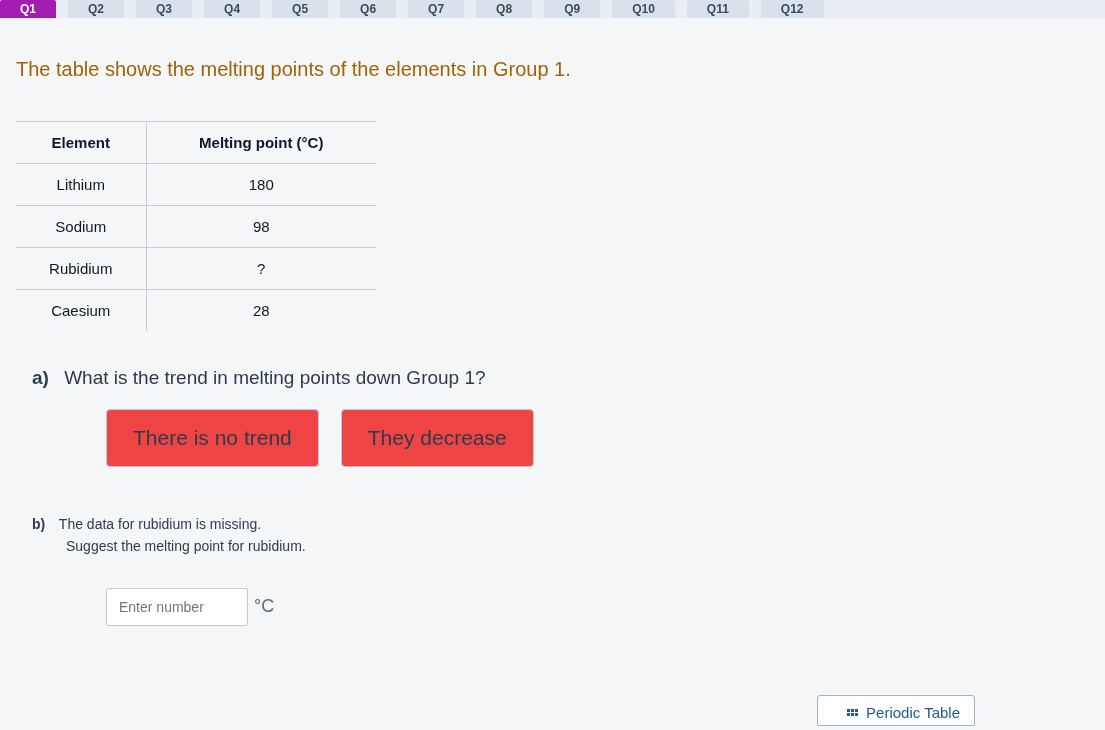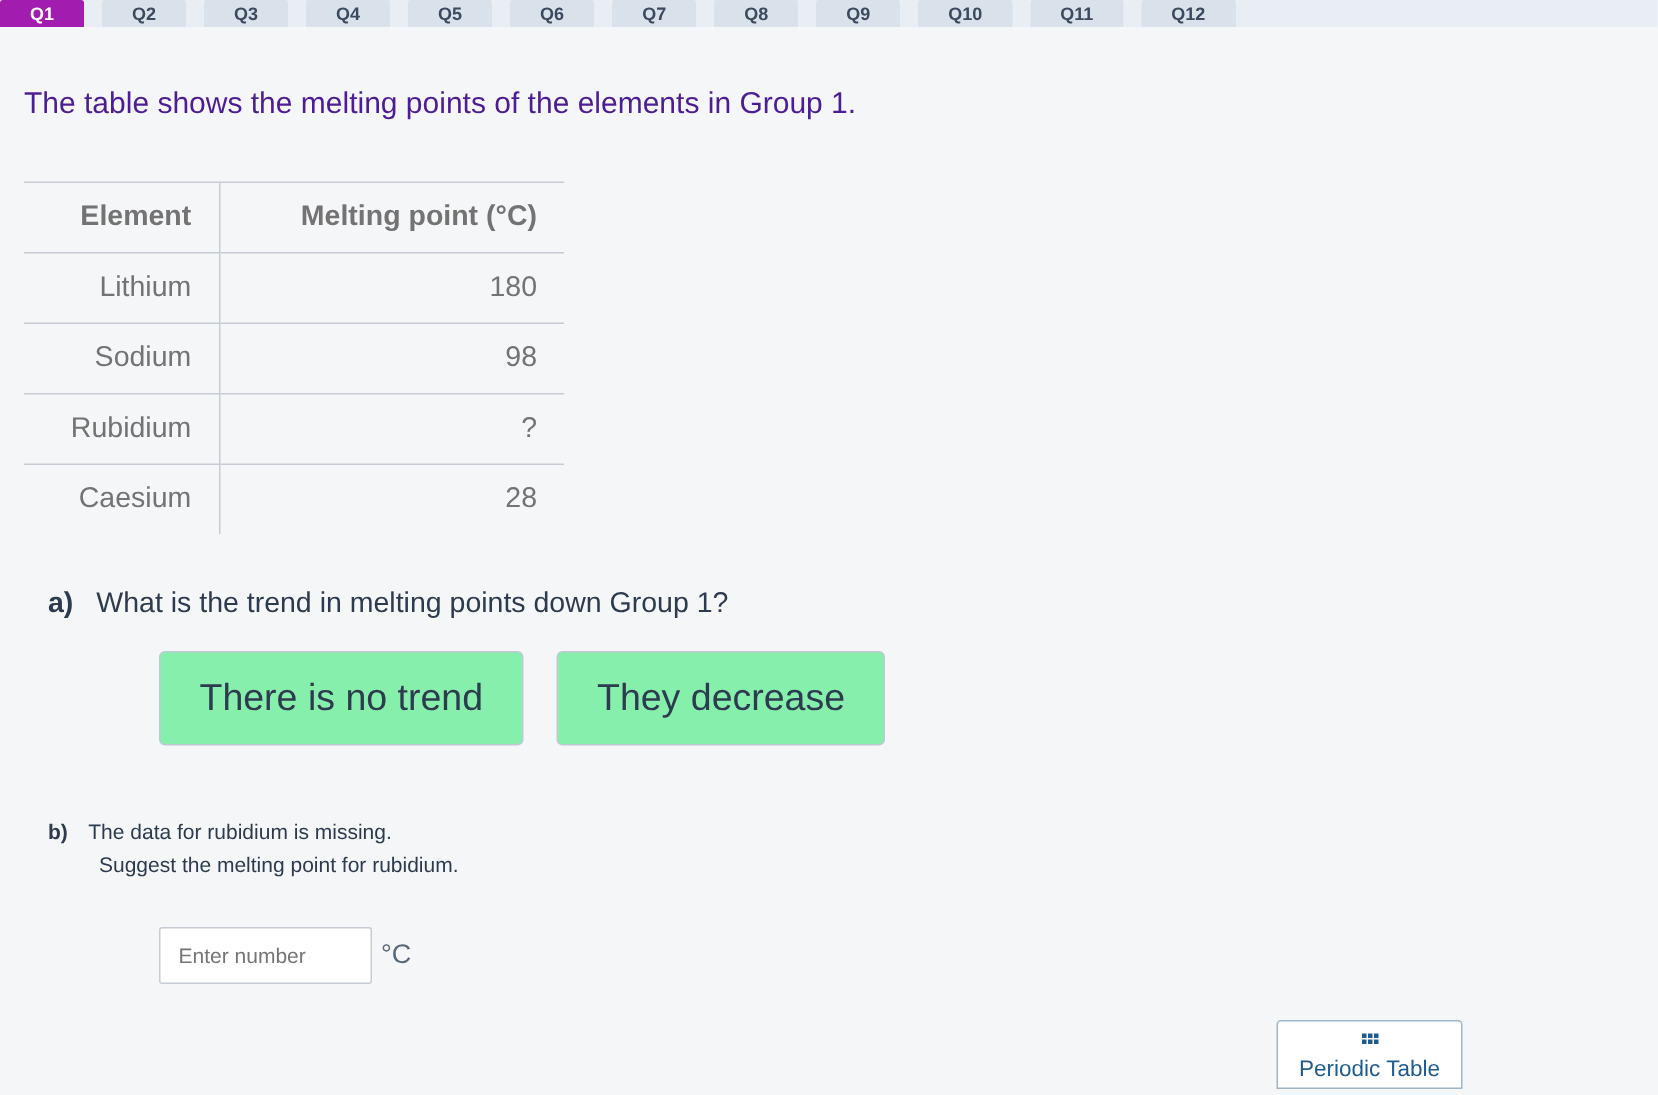--- a/index.html
+++ b/index.html
@@ -30,33 +30,33 @@
     }
     .tab.active {
       background: #a21caf;
       color: #fff;
     }
     .content {
       padding: 40px 20px 10px 16px;
     }
     .intro {
       font-size: 20px;
-      color: #4c1d95;
+      color: #a16207;
       margin-bottom: 40px;
     }
     table.data {
       border-collapse: collapse;
       margin-bottom: 36px;
     }
     table.data th, table.data td {
       border: 1px solid #c7ccd4;
       border-left: none;
-      text-align: right;
-      font-size: 19px;
-      color: #737373;
+      text-align: center;
+      font-size: 15px;
+      color: #0f172a;
     }
     table.data th:first-child, table.data td:first-child {
       border-left: none;
     }
     table.data th {
       font-weight: 700;
       padding: 12px 18px;
     }
     table.data td {
       padding: 12px 18px;
@@ -77,23 +77,23 @@
       color: #2d3b4e;
     }
     .qlabel { font-weight: 700; margin-right: 10px; }
     .options {
       display: flex;
       gap: 22px;
       margin: 20px 0 46px 90px;
     }
     .option {
       border: 1px solid #bfc8d4;
-      background: #86efac;
+      background: #ef4444;
       color: #2d3b4e;
-      font-size: 25px;
+      font-size: 21px;
       padding: 16px 26px;
       border-radius: 4px;
       cursor: pointer;
     }
     .sub {
       margin-left: 16px;
       font-size: 14px;
       line-height: 1.6;
     }
     .answer-row {
@@ -116,27 +116,26 @@
       color: #596878;
     }
     .periodic {
       position: absolute;
       right: 130px;
       bottom: 4px;
       border: 1px solid #9fb6c9;
       background: #fff;
       color: #1e5b8f;
       font-size: 15px;
-      padding: 8px 14px 4px 14px;
+      padding: 8px 14px 4px 29px;
       border-radius: 3px 3px 0 0;
       display: flex;
       align-items: center;
       gap: 8px;
       cursor: pointer;
-      flex-direction: column;
     }
     .pt-icon {
       display: inline-grid;
       grid-template-columns: repeat(3, 3px);
       grid-template-rows: repeat(2, 3px);
       gap: 1px;
     }
     .pt-icon span { background: #1e5b8f; width: 3px; height: 3px; }
   </style>
 </head>

